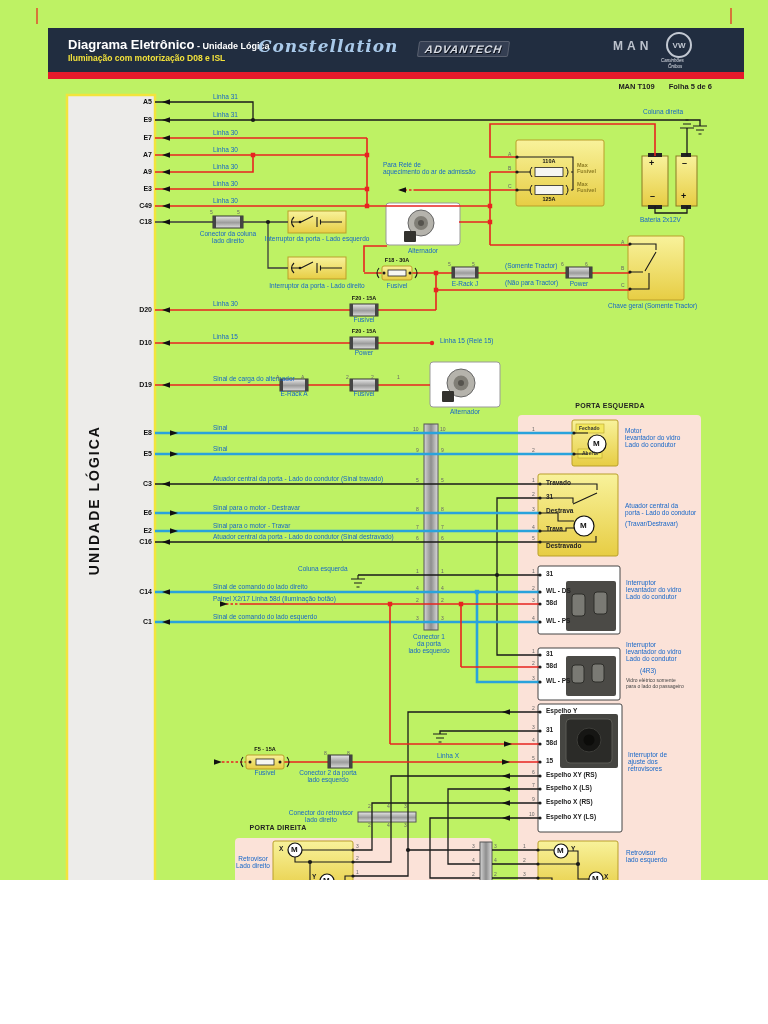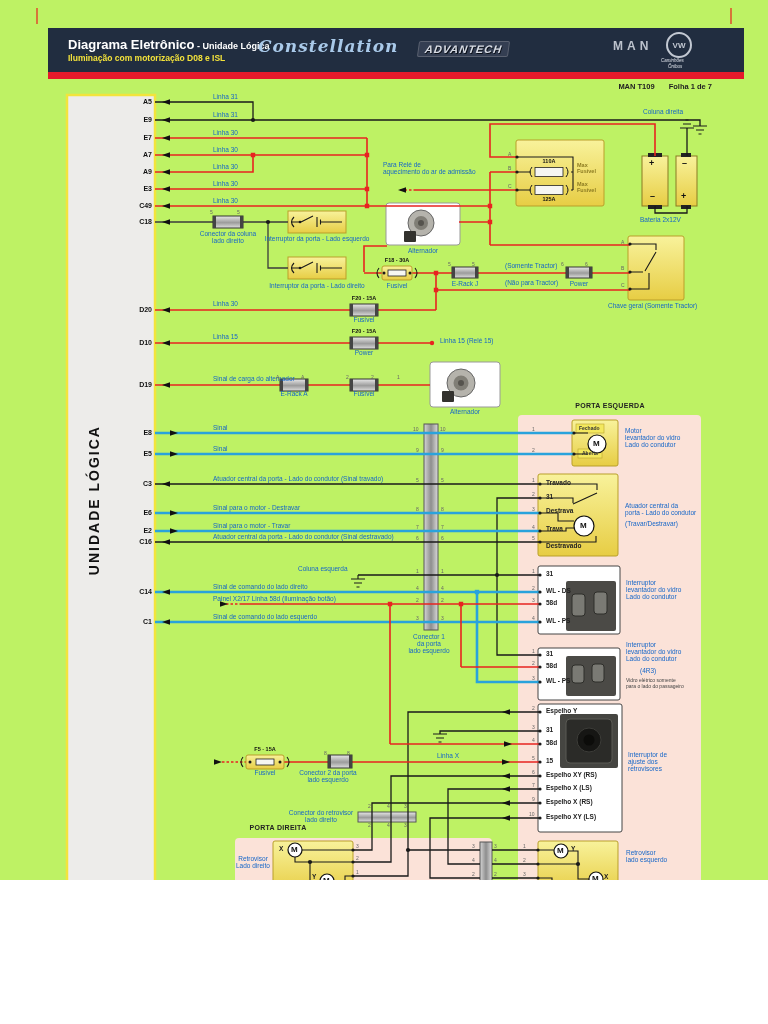--- a/index.html
+++ b/index.html
@@ -55,21 +55,21 @@
     <div class="manl">MAN</div>
     <div class="vw">
         <span class="vwc">VW</span>
       </div>
     <div class="vwcap1">Caminhões</div>
     <div class="vwcap2">Ônibus</div>
   </div>
   <div class="stripe"></div>
   <div class="ref">
     <span>MAN T109</span>
-    <span>Folha 1 de 7</span>
+    <span>Folha 5 de 6</span>
   </div>
 
   <svg width="768" height="1024" viewBox="0 0 768 1024" style="position:absolute;left:0;top:0">
     <defs>
       <linearGradient id="gyellow" x1="0" y1="0" x2="0" y2="1">
         <stop offset="0" stop-color="#f8f29b"></stop>
           <stop offset="1" stop-color="#e7cd44"></stop>
       </linearGradient>
       <linearGradient id="gmetal" x1="0" y1="0" x2="0" y2="1">
         <stop offset="0" stop-color="#e9e9e9"></stop>

